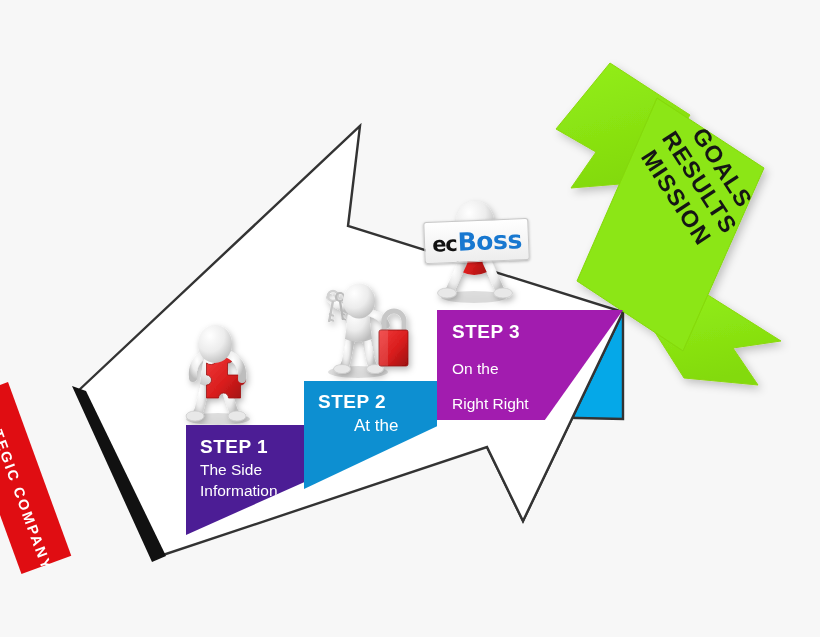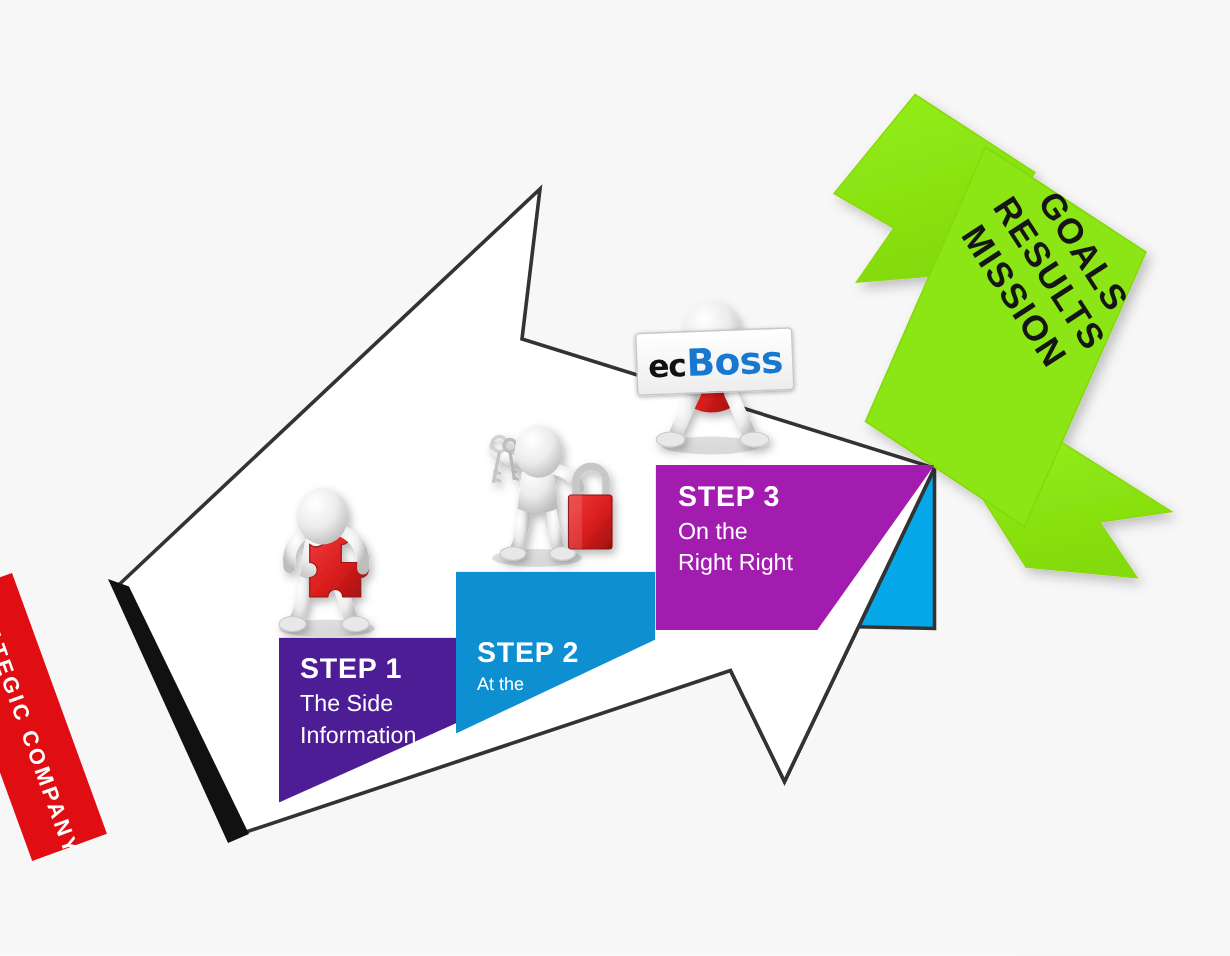--- a/index.html
+++ b/index.html
@@ -56,34 +56,34 @@
   
   #step2-box {
     left: 304px;
     top: 381px;
     width: 133px;
     height: 108px;
     background: #0d8fd1;
     clip-path: polygon(0 0, 100% 0, 100% 42%, 0 100%);
     padding: 10px 0 0 14px;
   }
-  #step2-box .step-title { font-size: 19px; margin-top: 34px; }
-  #step2-box .step-sub { font-size: 12px; margin-top: 3px; }
+  #step2-box .step-title { font-size: 19px; }
+  #step2-box .step-sub { font-size: 17px; margin-top: 3px; margin-left: 36px; }
   
   #step3-box {
     left: 437px;
     top: 310px;
     width: 186px;
     height: 110px;
     background: #a21caf;
     clip-path: polygon(0 0, 100% 0, 58% 100%, 0 100%);
     padding: 11px 0 0 15px;
   }
   #step3-box .step-title { font-size: 19px; }
-  #step3-box .step-sub { font-size: 15.5px; margin-top: 3px; }
+  #step3-box .step-sub { font-size: 15.5px; margin-top: 17px; }
 
   
   #strategic-banner {
     position: absolute;
     left: 8px;
     top: 382px;
     width: 185px;
     height: 53px;
     background: #e00d12;
     transform-origin: 0 0;

